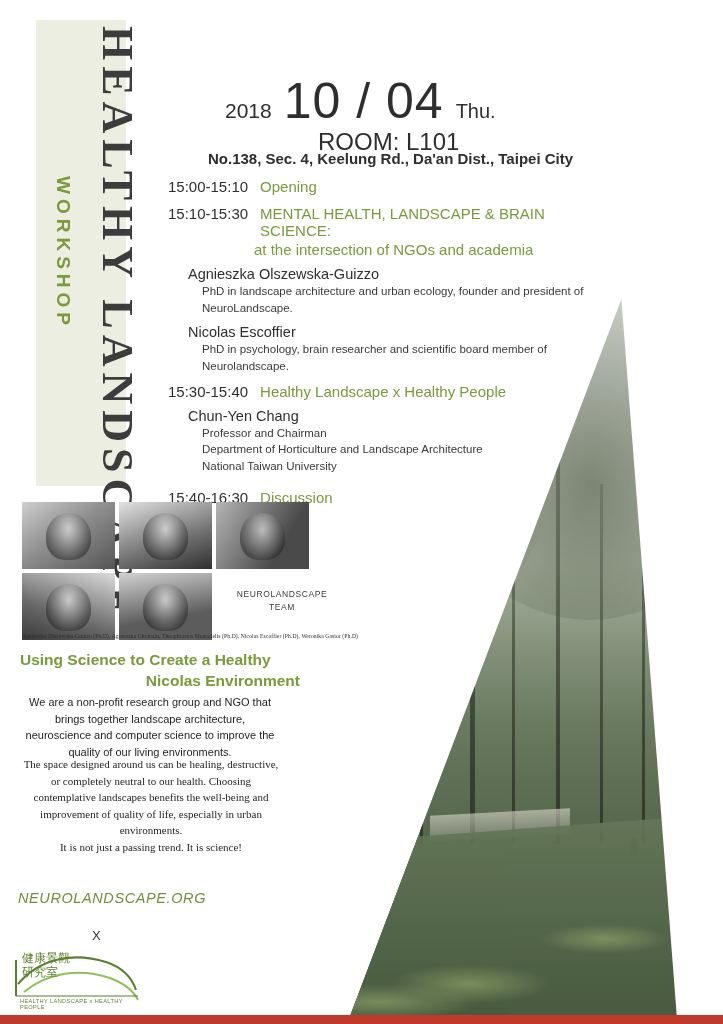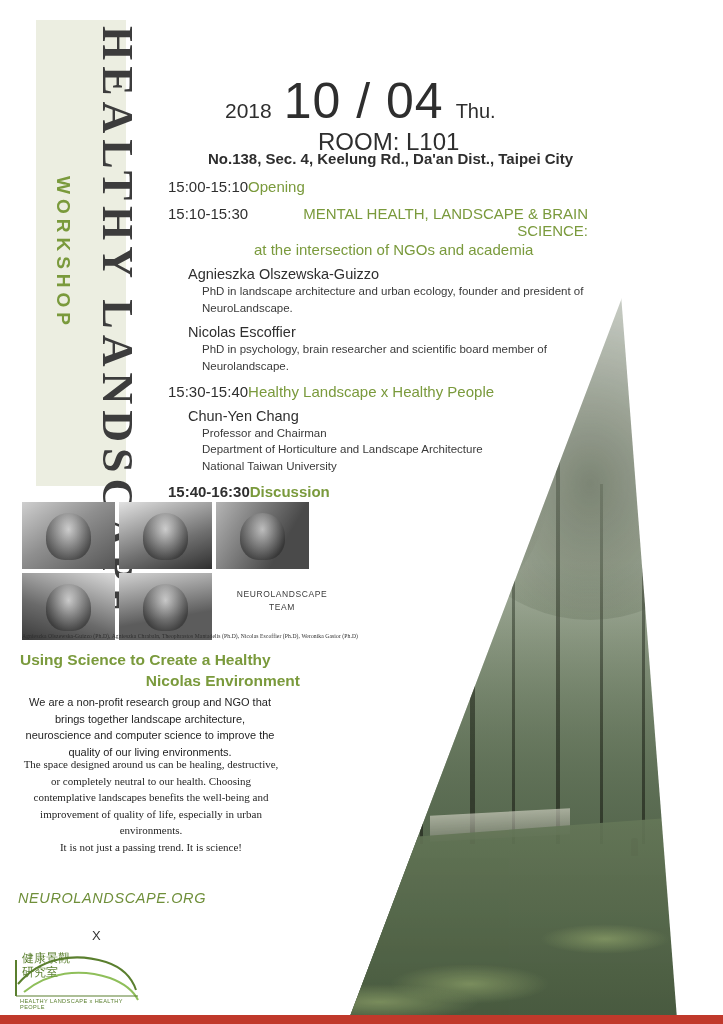--- a/index.html
+++ b/index.html
@@ -100,21 +100,21 @@
   .dow{font-size:20px;}
   .room{
     position:absolute;left:318px;top:128px;font-size:24px;color:#2e2e2e;
   }
   .addr{
     position:absolute;left:208px;top:150px;font-size:15px;color:#2e2e2e;font-weight:bold;
   }
 
   
   .sched{position:absolute;left:168px;top:178px;width:420px;}
-  .row{display:flex;align-items:flex-start;margin-bottom:2px;text-align:right;}
+  .row{display:flex;gap:12px;align-items:flex-start;margin-bottom:2px;}
   .time{font-size:15px;color:#2f2f2f;white-space:nowrap;}
   .topic{font-size:15px;color:#7a9a3c;}
   .topic2{font-size:15px;color:#7a9a3c;margin:0 0 6px 0;}
   .speaker{font-size:14.5px;color:#2f2f2f;margin:8px 0 1px 20px;}
   .cred{font-size:11.5px;color:#3a3a3a;margin-left:34px;line-height:1.45;}
   .gap{height:8px;}
 
   
   .team{position:absolute;left:22px;top:502px;}
   .team .r{display:flex;gap:4px;margin-bottom:4px;}
@@ -251,21 +251,21 @@
       </div>
       <div class="speaker">Chun-Yen Chang</div>
       <div class="cred" style="white-space:pre-line;">Professor and Chairman
 Department of Horticulture and Landscape Architecture
 National Taiwan University</div>
     </div>
 
     <div class="gap"></div>
 
     <div>
-      <div class="row" style="font-weight:bold;">
+      <div class="row" style="margin-top:6px;">
         <span class="time">15:40-16:30</span>
         <span class="topic">Discussion</span>
       </div>
     </div>
   </div>
 
   <div class="team">
     <div class="r">
       <div class="ph"></div>
       <div class="ph p2"></div>

